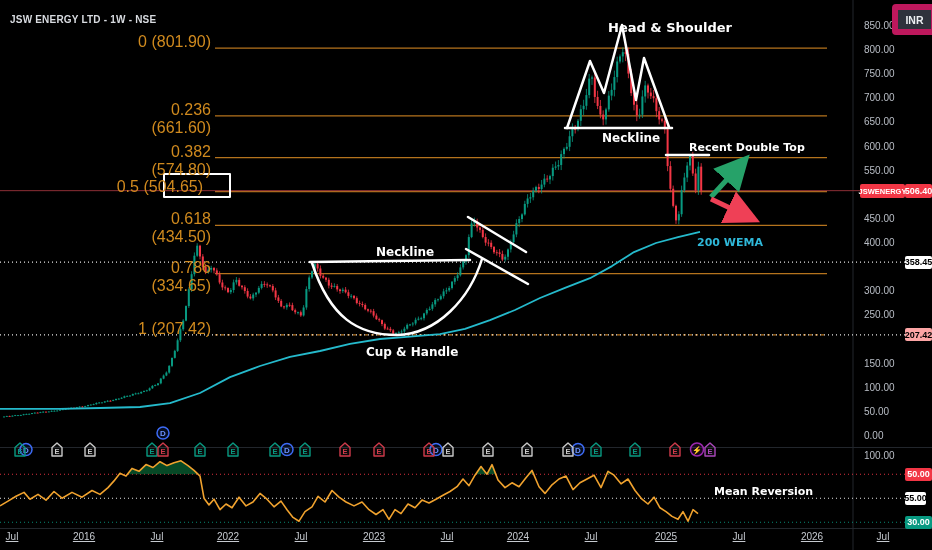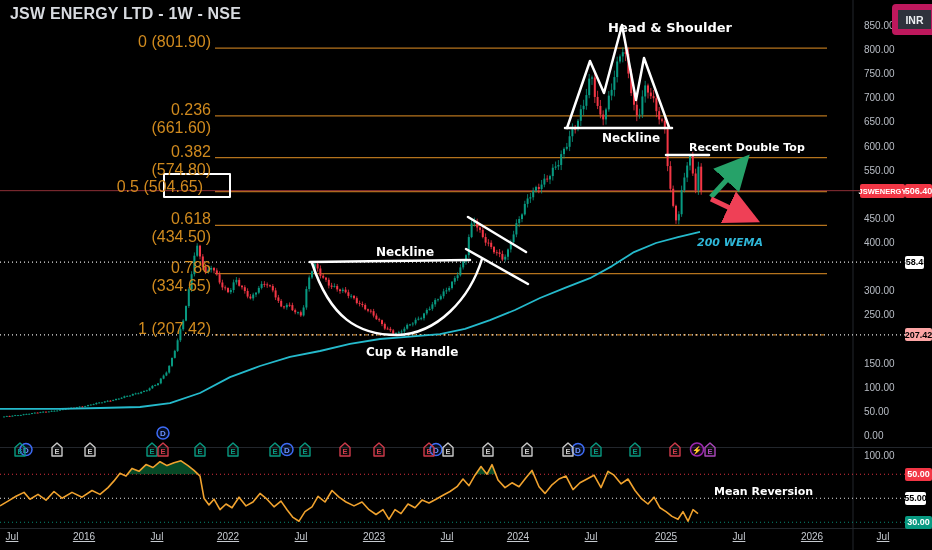--- a/index.html
+++ b/index.html
@@ -1,20 +1,20 @@
 <!DOCTYPE html>
 <html><head>
 <meta charset="utf-8">
 <style>
   html,body{margin:0;padding:0;background:#000;}
   .root{position:relative;width:932px;height:550px;background:#000;overflow:hidden;
         font-family:"Liberation Sans",sans-serif;}
   .abs{position:absolute;}
   #chart-svg{position:absolute;left:0;top:0;}
-  .title{left:10px;top:5px;font-size:16px;font-weight:700;color:#d8dbe0;letter-spacing:.2px;}
+  .title{left:10px;top:14px;font-size:10px;font-weight:700;color:#d8dbe0;letter-spacing:.2px;}
   .inr-btn{left:892px;top:4px;width:33px;height:19px;background:#2e323c;border:6px solid #be185d;
            border-radius:4px;color:#eceff2;font-size:10.5px;font-weight:700;
            display:flex;align-items:center;justify-content:center;z-index:6;}
   .ann{position:absolute;color:#fff;font-weight:700;font-family:"DejaVu Sans",sans-serif;z-index:5;}
   .fib-lbl{position:absolute;color:#d08a1e;font-size:16px;width:100px;text-align:right;z-index:4;}
   .fib-box{position:absolute;border:2px solid #fff;border-radius:1px;z-index:3;}
   .axis-lbl{position:absolute;color:#b9bec6;font-size:10px;z-index:2;}
   .time-lbl{position:absolute;color:#c6cad0;font-size:10px;transform:translateX(-50%);z-index:2;text-decoration:underline;}
   .tag{position:absolute;font-size:9px;font-weight:700;display:flex;align-items:center;
        justify-content:center;border-radius:2px;z-index:5;}
@@ -626,21 +626,21 @@
     </svg>
   <div id="overlay" class="abs" style="left:0;top:0;width:932px;height:550px;pointer-events:none;">
       <div class="fib-lbl" style="left: 111px; top: 33.0832px;">0 (801.90)</div>
       <div class="fib-lbl" style="left: 111px; top: 100.778px;">0.236 (661.60)</div>
       <div class="fib-lbl" style="left: 111px; top: 142.659px;">0.382 (574.80)</div>
       <div class="fib-box" style="left: 163px; top: 173px; width: 64px; height: 21px;"></div>
       <div class="fib-lbl" style="left: 111px; top: 177.506px; width: 92px;">0.5 (504.65)</div>
       <div class="fib-lbl" style="left: 111px; top: 210.354px;">0.618 (434.50)</div>
       <div class="fib-lbl" style="left: 111px; top: 258.531px;">0.786 (334.65)</div>
       <div class="fib-lbl" style="left: 111px; top: 319.92px;">1 (207.42)</div>
-      <div class="tag" style="left: 905px; top: 255.548px; width: 19px; height: 13px; background: rgb(255, 255, 255); color: rgb(0, 0, 0);">358.45</div>
+      <div class="tag" style="left: 905px; top: 255.548px; width: 27px; height: 13px; background: rgb(255, 255, 255); color: rgb(0, 0, 0);">358.45</div>
       <div class="tag" style="left: 905px; top: 328.42px; width: 27px; height: 13px; background: #fca5a5; color: rgb(0, 0, 0);">207.42</div>
       <div class="tag" style="left: 905px; top: 467.7px; width: 27px; height: 13px; background: rgb(242, 54, 69); color: rgb(255, 255, 255);">50.00</div>
       <div class="tag" style="left: 905px; top: 491.7px; width: 21px; height: 13px; background: rgb(255, 255, 255); color: rgb(0, 0, 0);">55.00</div>
       <div class="tag" style="left: 905px; top: 515.7px; width: 27px; height: 13px; background: rgb(8, 153, 129); color: rgb(255, 255, 255);">30.00</div>
       <div class="axis-lbl" style="left: 864px; top: 19.875px;">850.00</div>
       <div class="axis-lbl" style="left: 864px; top: 44px;">800.00</div>
       <div class="axis-lbl" style="left: 864px; top: 68.125px;">750.00</div>
       <div class="axis-lbl" style="left: 864px; top: 92.25px;">700.00</div>
       <div class="axis-lbl" style="left: 864px; top: 116.375px;">650.00</div>
       <div class="axis-lbl" style="left: 864px; top: 140.5px;">600.00</div>
@@ -670,18 +670,18 @@
     </div>
 
   <div class="abs title">JSW ENERGY LTD - 1W - NSE</div>
   <div class="abs inr-btn">INR</div>
 
   <div class="ann" style="left:608px;top:20px;font-size:13px;">Head &amp; Shoulder</div>
   <div class="ann" style="left:602px;top:131px;font-size:12px;">Neckline</div>
   <div class="ann" style="left:689px;top:141px;font-size:11px;">Recent Double Top</div>
   <div class="ann" style="left:376px;top:245px;font-size:12px;">Neckline</div>
   <div class="ann" style="left:366px;top:345px;font-size:12px;">Cup &amp; Handle</div>
-  <div class="ann wema-lbl" style="left:697px;top:236px;font-size:11px;font-style:italic;">200 WEMA</div>
+  <div class="ann wema-lbl" style="left:697px;top:236px;font-size:11px;">200 WEMA</div>
   <div class="ann" style="left:714px;top:485px;font-size:11px;">Mean Reversion</div>
 
   <div class="tag sym-tag">JSWENERGY</div>
   <div class="tag sym-price">506.40</div>
 </div>
 
 </body></html>

